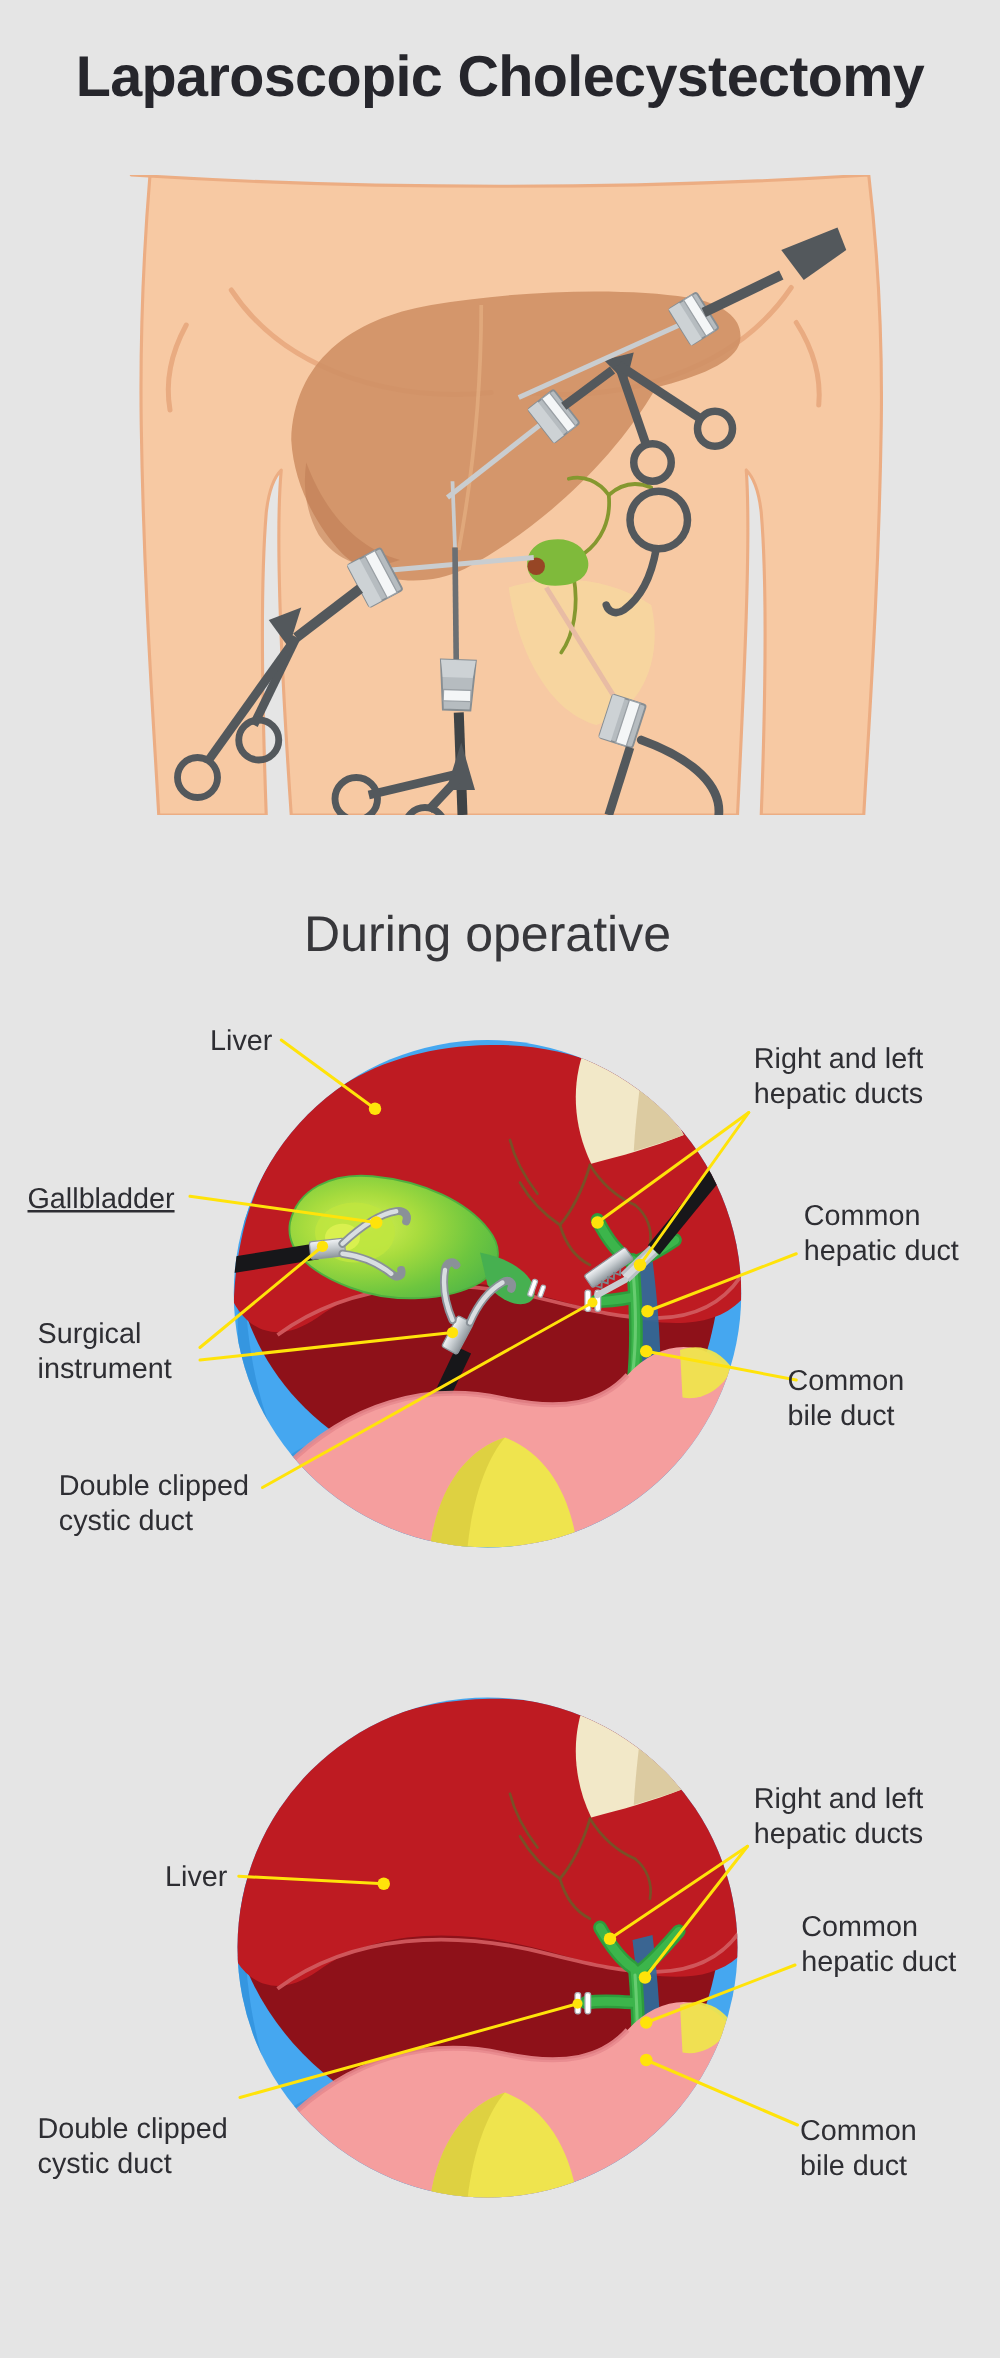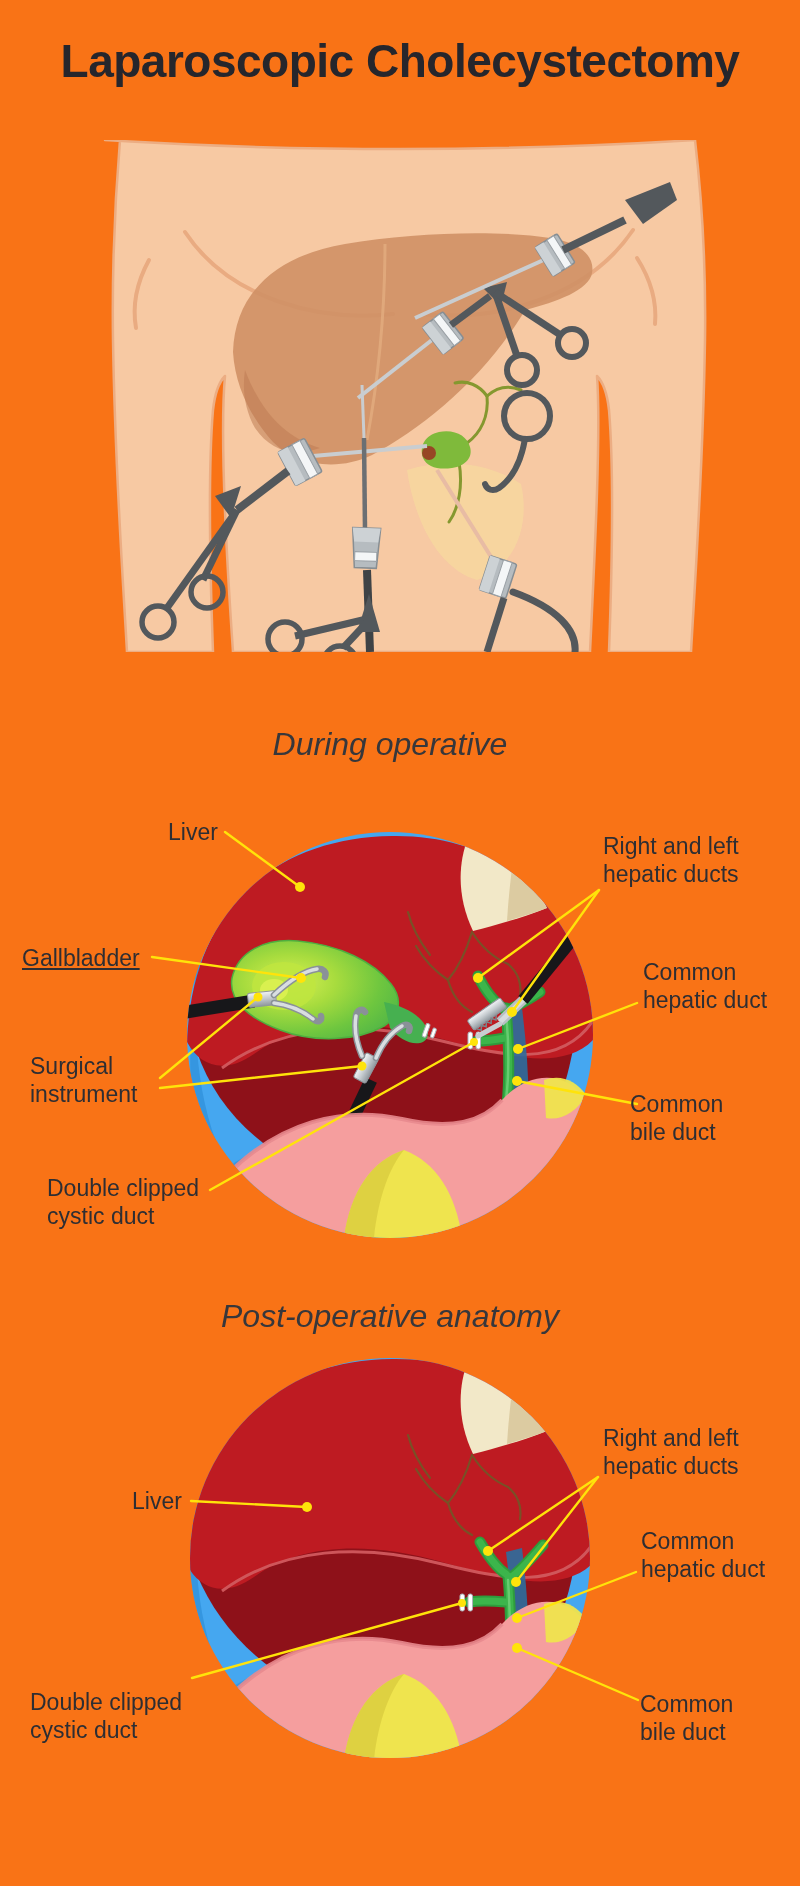--- a/index.html
+++ b/index.html
@@ -1,27 +1,27 @@
 <!DOCTYPE html>
 <html><head>
 <meta charset="utf-8">
 <style>
   html,body{margin:0;padding:0;background:#ffffff;}
   #page{
-    position:relative;width:800px;height:1886px;background:#f97316;overflow:hidden;
+    position:relative;width:800px;height:1886px;background:#e5e5e5;overflow:hidden;
     font-family:"Liberation Sans","DejaVu Sans",sans-serif;
   }
   #art{position:absolute;left:0;top:0;}
   .title{
     position:absolute;left:0;top:34px;width:800px;text-align:center;
     font-size:46px;font-weight:700;letter-spacing:-0.5px;color:#26262c;
   }
   .section-heading{
     position:absolute;left:0;width:780px;text-align:center;
-    font-size:32px;font-weight:400;color:#37373b;font-style:italic;
+    font-size:40px;font-weight:400;color:#37373b;
   }
   #heading-during{top:726px;}
   #heading-post{top:1298px;}
   .label{
     position:absolute;font-size:23px;line-height:28px;color:#2e2e33;
     white-space:pre-line;
   }
 </style>
 </head>
 <body>
@@ -380,21 +380,20 @@
   <div class="label" style="left:643px;top:958px;">Common
 hepatic duct</div>
   <div class="label" style="left:630px;top:1090px;">Common
 bile duct</div>
   <div class="label" style="left:22px;top:944px;text-decoration:underline;">Gallbladder</div>
   <div class="label" style="left:30px;top:1052px;">Surgical
 instrument</div>
   <div class="label" style="left:47px;top:1174px;">Double clipped
 cystic duct</div>
 
-  <div class="section-heading" id="heading-post">Post-operative anatomy</div>
 
   <div class="label" style="left:132px;top:1487px;">Liver</div>
   <div class="label" style="left:603px;top:1424px;">Right and left
 hepatic ducts</div>
   <div class="label" style="left:641px;top:1527px;">Common
 hepatic duct</div>
   <div class="label" style="left:30px;top:1688px;">Double clipped
 cystic duct</div>
   <div class="label" style="left:640px;top:1690px;">Common
 bile duct</div>

